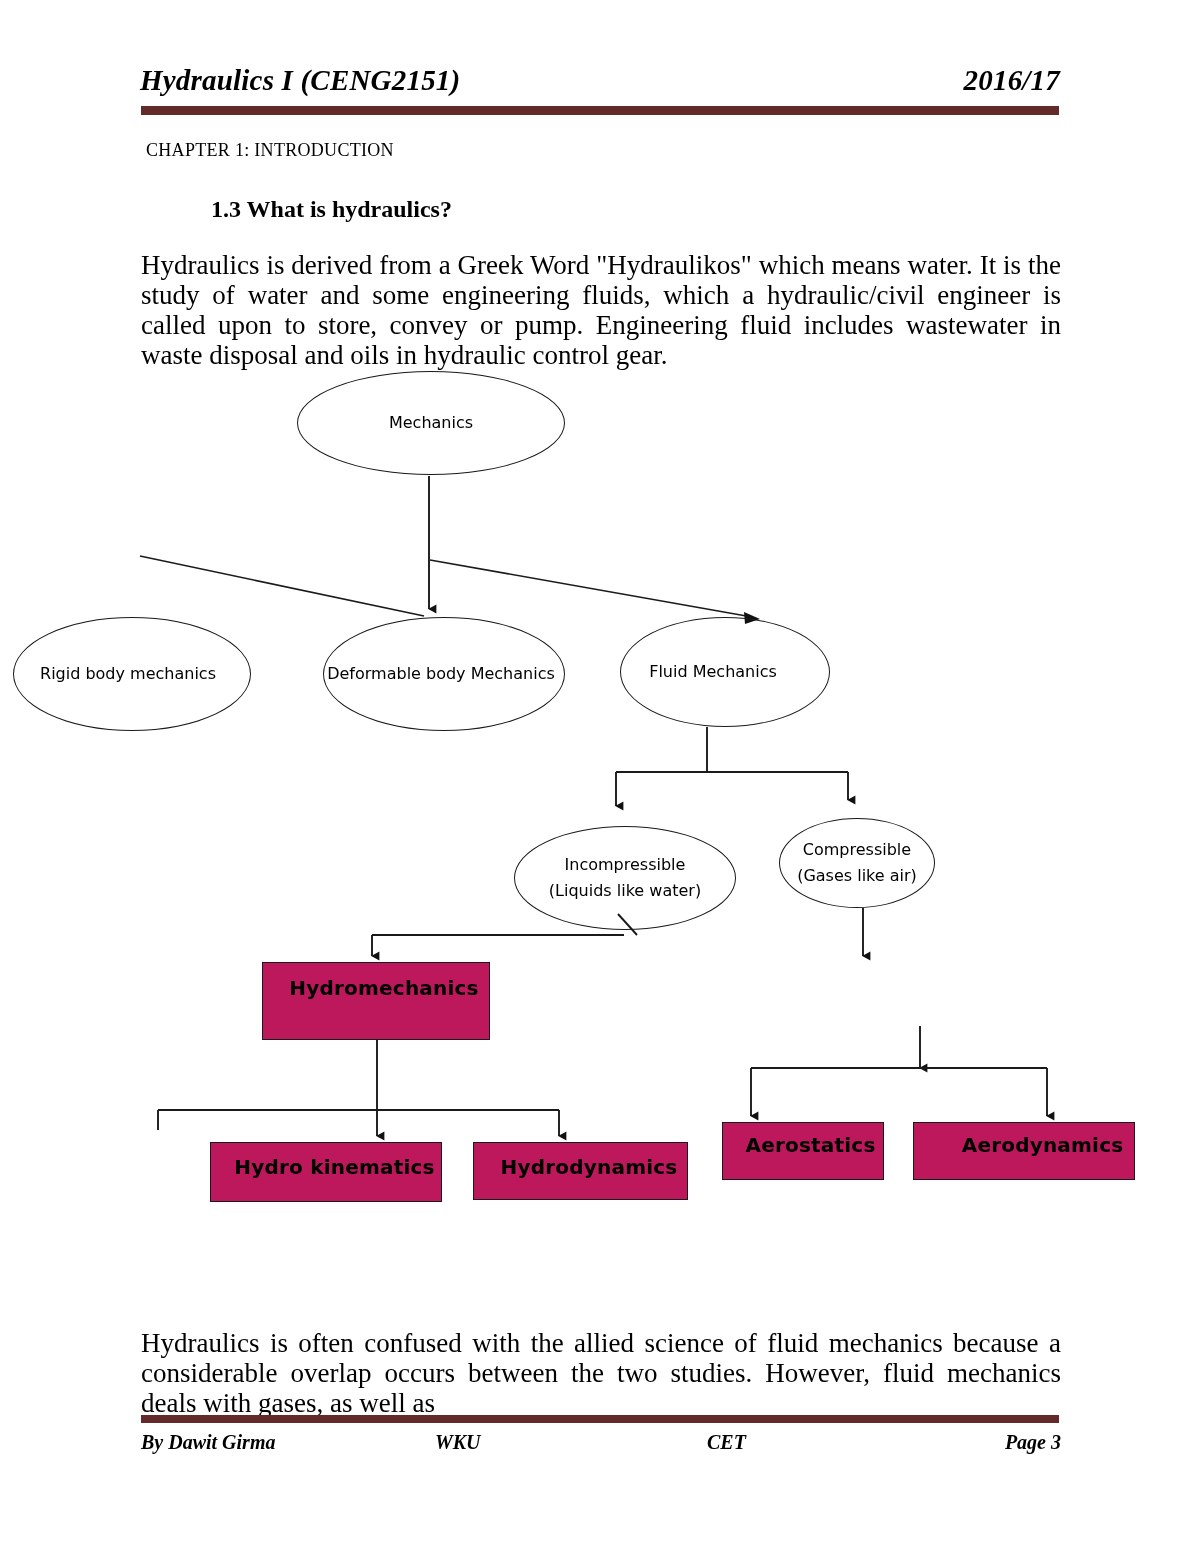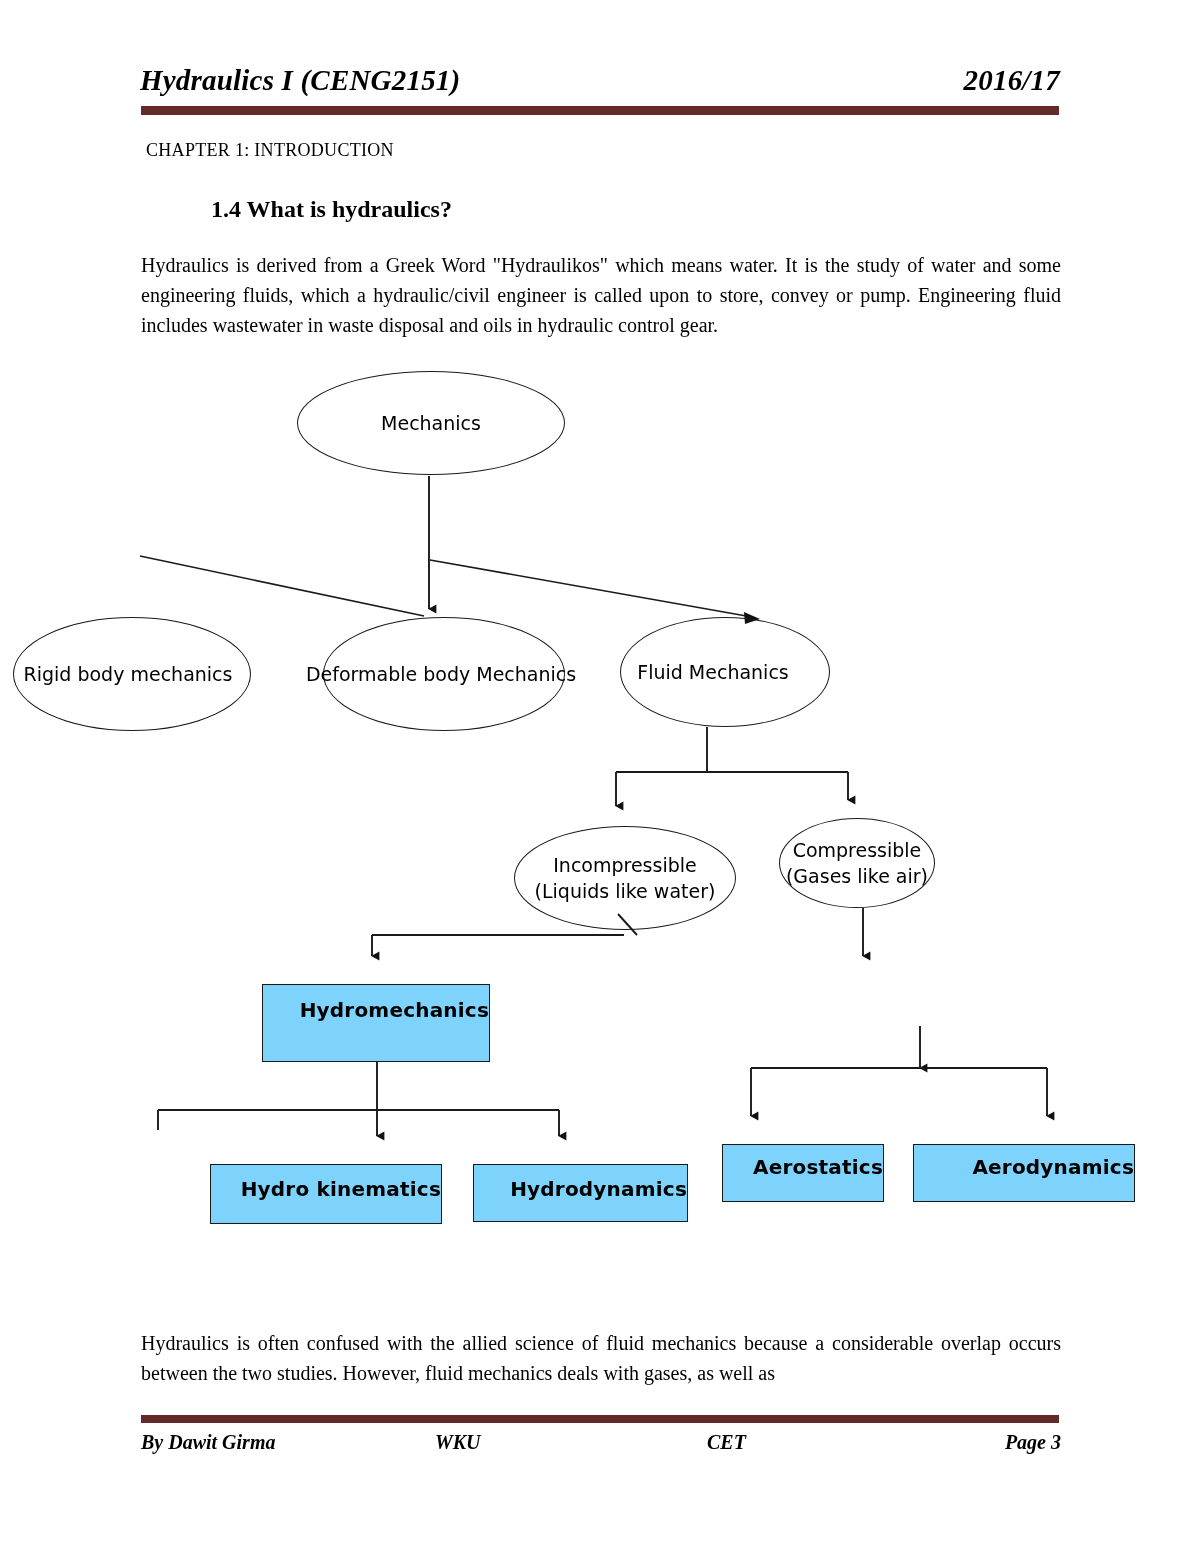--- a/index.html
+++ b/index.html
@@ -61,21 +61,21 @@
     left: 211px;
     top: 196px;
     font-size: 24px;
     font-weight: bold;
     white-space: nowrap;
   }
   .para {
     position: absolute;
     left: 141px;
     width: 920px;
-    font-size: 20px;
+    font-size: 27px;
     line-height: 30px;
     text-align: justify;
     text-justify: inter-word;
   }
   .para.intro { top: 250px; }
   .para.closing { top: 1328px; }
 
   
   #diagram {
     position: absolute;
@@ -92,31 +92,30 @@
     font-family: "DejaVu Sans", "Liberation Sans", sans-serif;
   }
   .ellipse {
     border: 1.6px solid #1a1a1a;
     border-radius: 50%;
     align-items: center;
     justify-content: center;
     background: transparent;
   }
   .ellipse .lbl {
-    font-size: 19px;
+    font-size: 16px;
     line-height: 26px;
     text-align: center;
     white-space: nowrap;
   }
   .rect {
     border: 1.8px solid #1a1a1a;
     align-items: flex-start;
-    justify-content: flex-end;
-    background: #7dd3fc;
-    margin-top: 22px;
+    justify-content: center;
+    background: #be185d;
   }
   .rect .lbl {
     font-size: 20px;
     font-weight: bold;
     white-space: nowrap;
     letter-spacing: 0.2px;
   }
 
   
   #n-mechanics   { left: 297px; top: 371px;  width: 268px; height: 104px; }
@@ -179,21 +178,21 @@
 
 <div id="page">
 
   <div class="header-row">
     <span class="header-title">Hydraulics I (CENG2151)</span>
     <span class="header-year">2016/17</span>
   </div>
   <div class="header-rule"></div>
 
   <div class="chapter-heading">CHAPTER 1:  INTRODUCTION</div>
-  <div class="section-heading">1.4 What is hydraulics?</div>
+  <div class="section-heading">1.3 What is hydraulics?</div>
   <div class="para intro">Hydraulics is derived from a Greek Word "Hydraulikos" which means water. It is the study of water and some engineering fluids, which a hydraulic/civil engineer is called upon to store, convey or pump. Engineering fluid includes wastewater in waste disposal and oils in hydraulic control gear.</div>
   <div class="para closing">Hydraulics is often confused with the allied science of fluid mechanics because a considerable overlap occurs between the two studies. However, fluid mechanics deals with gases, as well as</div>
 
   <svg id="diagram" viewBox="0 0 1200 1553" xmlns="http://www.w3.org/2000/svg">
     <defs>
       <marker id="ah" markerWidth="11" markerHeight="11" refX="5.2" refY="8.6" orient="auto" markerUnits="userSpaceOnUse">
         <path d="M0.6,1.2 L9.8,1.2 L5.2,9.4 Z" fill="#111111"></path>
       </marker>
       <marker id="ahd" markerWidth="12" markerHeight="12" refX="4" refY="9" orient="auto-start-reverse" markerUnits="userSpaceOnUse">
         <path d="M0,0 L10,4 L1,8 Z" fill="#111111"></path>

